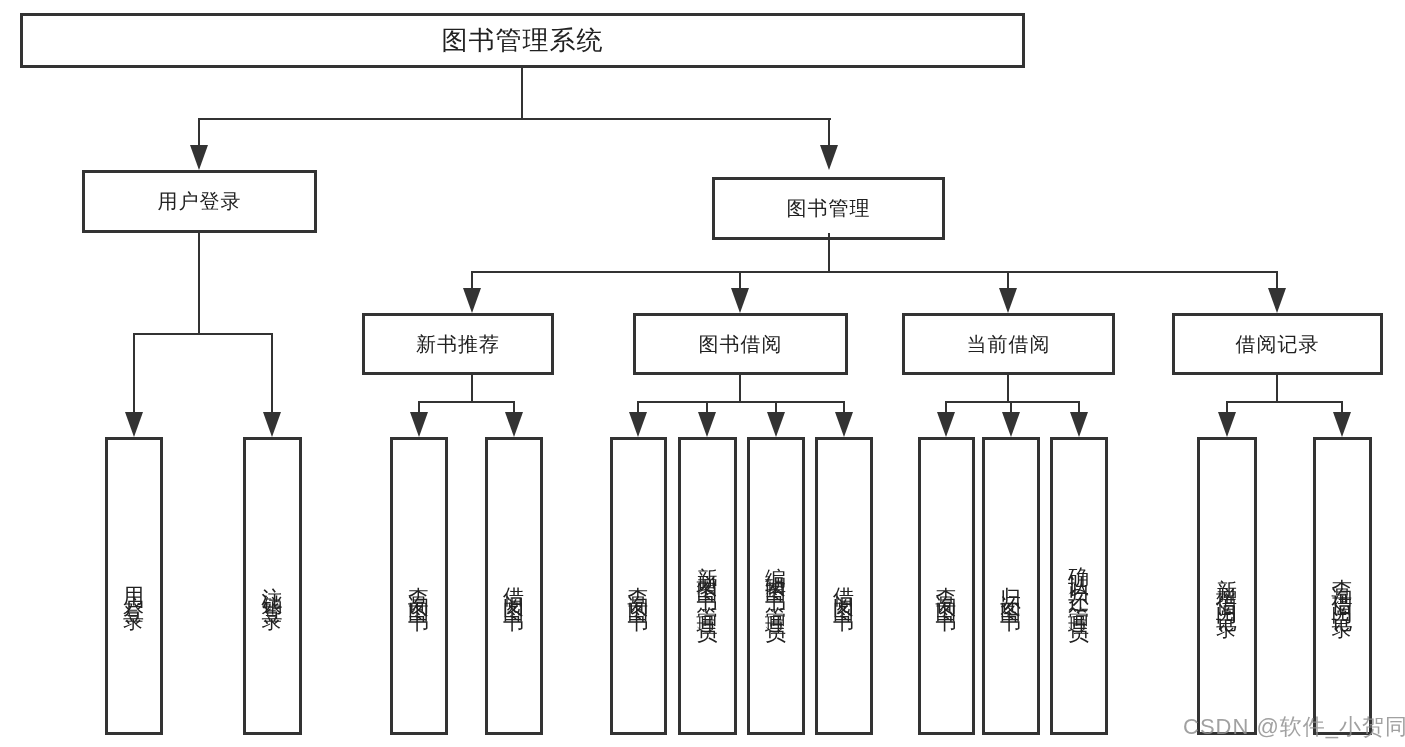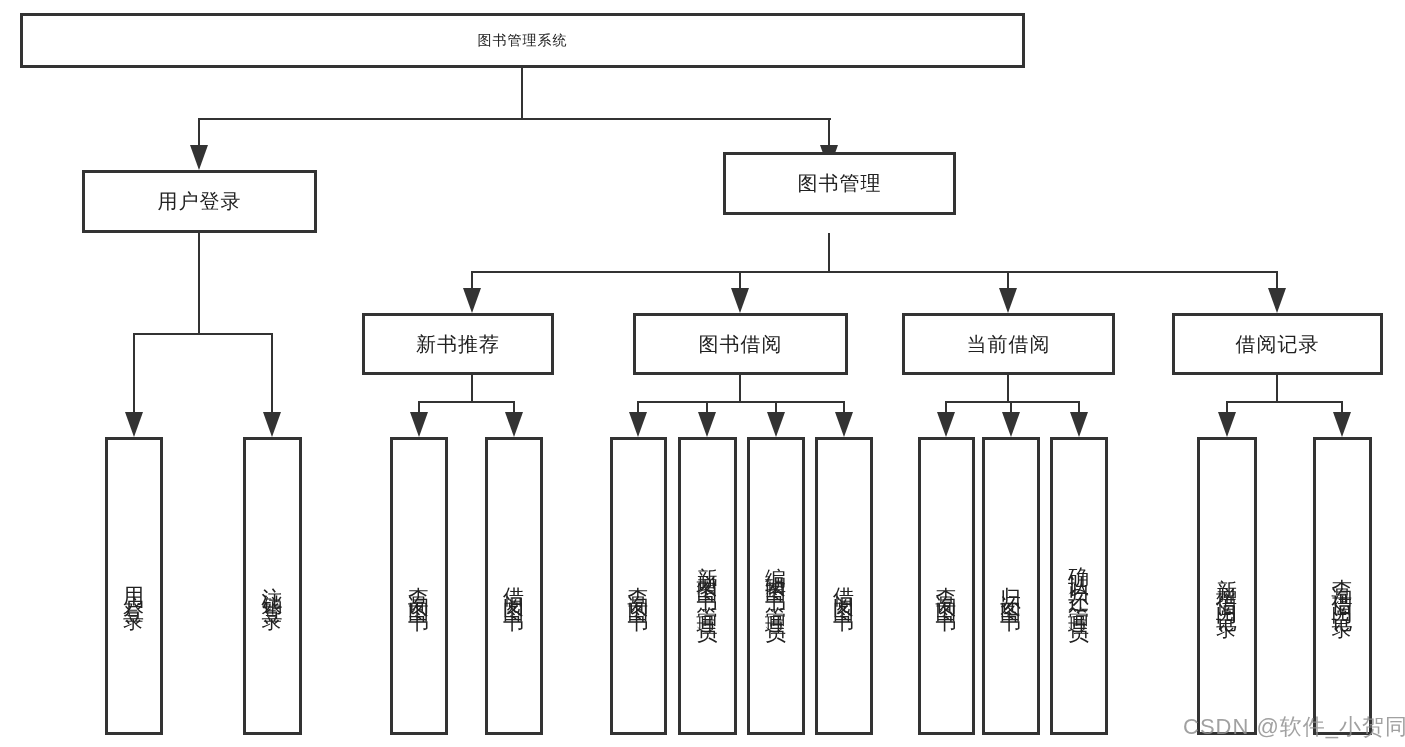--- a/index.html
+++ b/index.html
@@ -21,21 +21,21 @@
     border: 3px solid #333333;
     background: #ffffff;
     display: flex;
     align-items: center;
     justify-content: center;
     color: #212121;
     font-size: 20px;
     letter-spacing: 1px;
     white-space: nowrap;
   }
-  .node.root { font-size: 14px; align-items: center; }
+  .node.root { font-size: 26px; align-items: center; }
   
   .leaf {
     writing-mode: vertical-rl;
     text-orientation: mixed;
     font-size: 21px;
     letter-spacing: 8px;
     line-height: 1.1;
     white-space: normal;
   }
   
@@ -73,21 +73,21 @@
   <div class="vline" style="left:521px; top:68px; height:52px;"></div>
   <div class="hline" style="left:198px; top:118px; width:633px;"></div>
   <div class="vline" style="left:198px; top:118px; height:32px;"></div>
   <div class="ahead" style="left:190px; top:145px;"></div>
   <div class="vline" style="left:828px; top:118px; height:32px;"></div>
   <div class="ahead" style="left:820px; top:145px;"></div>
 
   <div class="node" style="left:82px; top:170px; width:235px; height:63px;">
     <span>用户登录</span>
   </div>
-  <div class="node" style="left:712px; top:152px; width:233px; height:63px;margin-left:11px;">
+  <div class="node" style="left:712px; top:177px; width:233px; height:63px;">
     <span>图书管理</span>
   </div>
 
   <div class="vline" style="left:198px; top:233px; height:102px;"></div>
   <div class="hline" style="left:133px; top:333px; width:139px;"></div>
   <div class="vline" style="left:133px; top:333px; height:84px;"></div>
   <div class="ahead" style="left:125px; top:412px;"></div>
   <div class="vline" style="left:271px; top:333px; height:84px;"></div>
   <div class="ahead" style="left:263px; top:412px;"></div>
 

